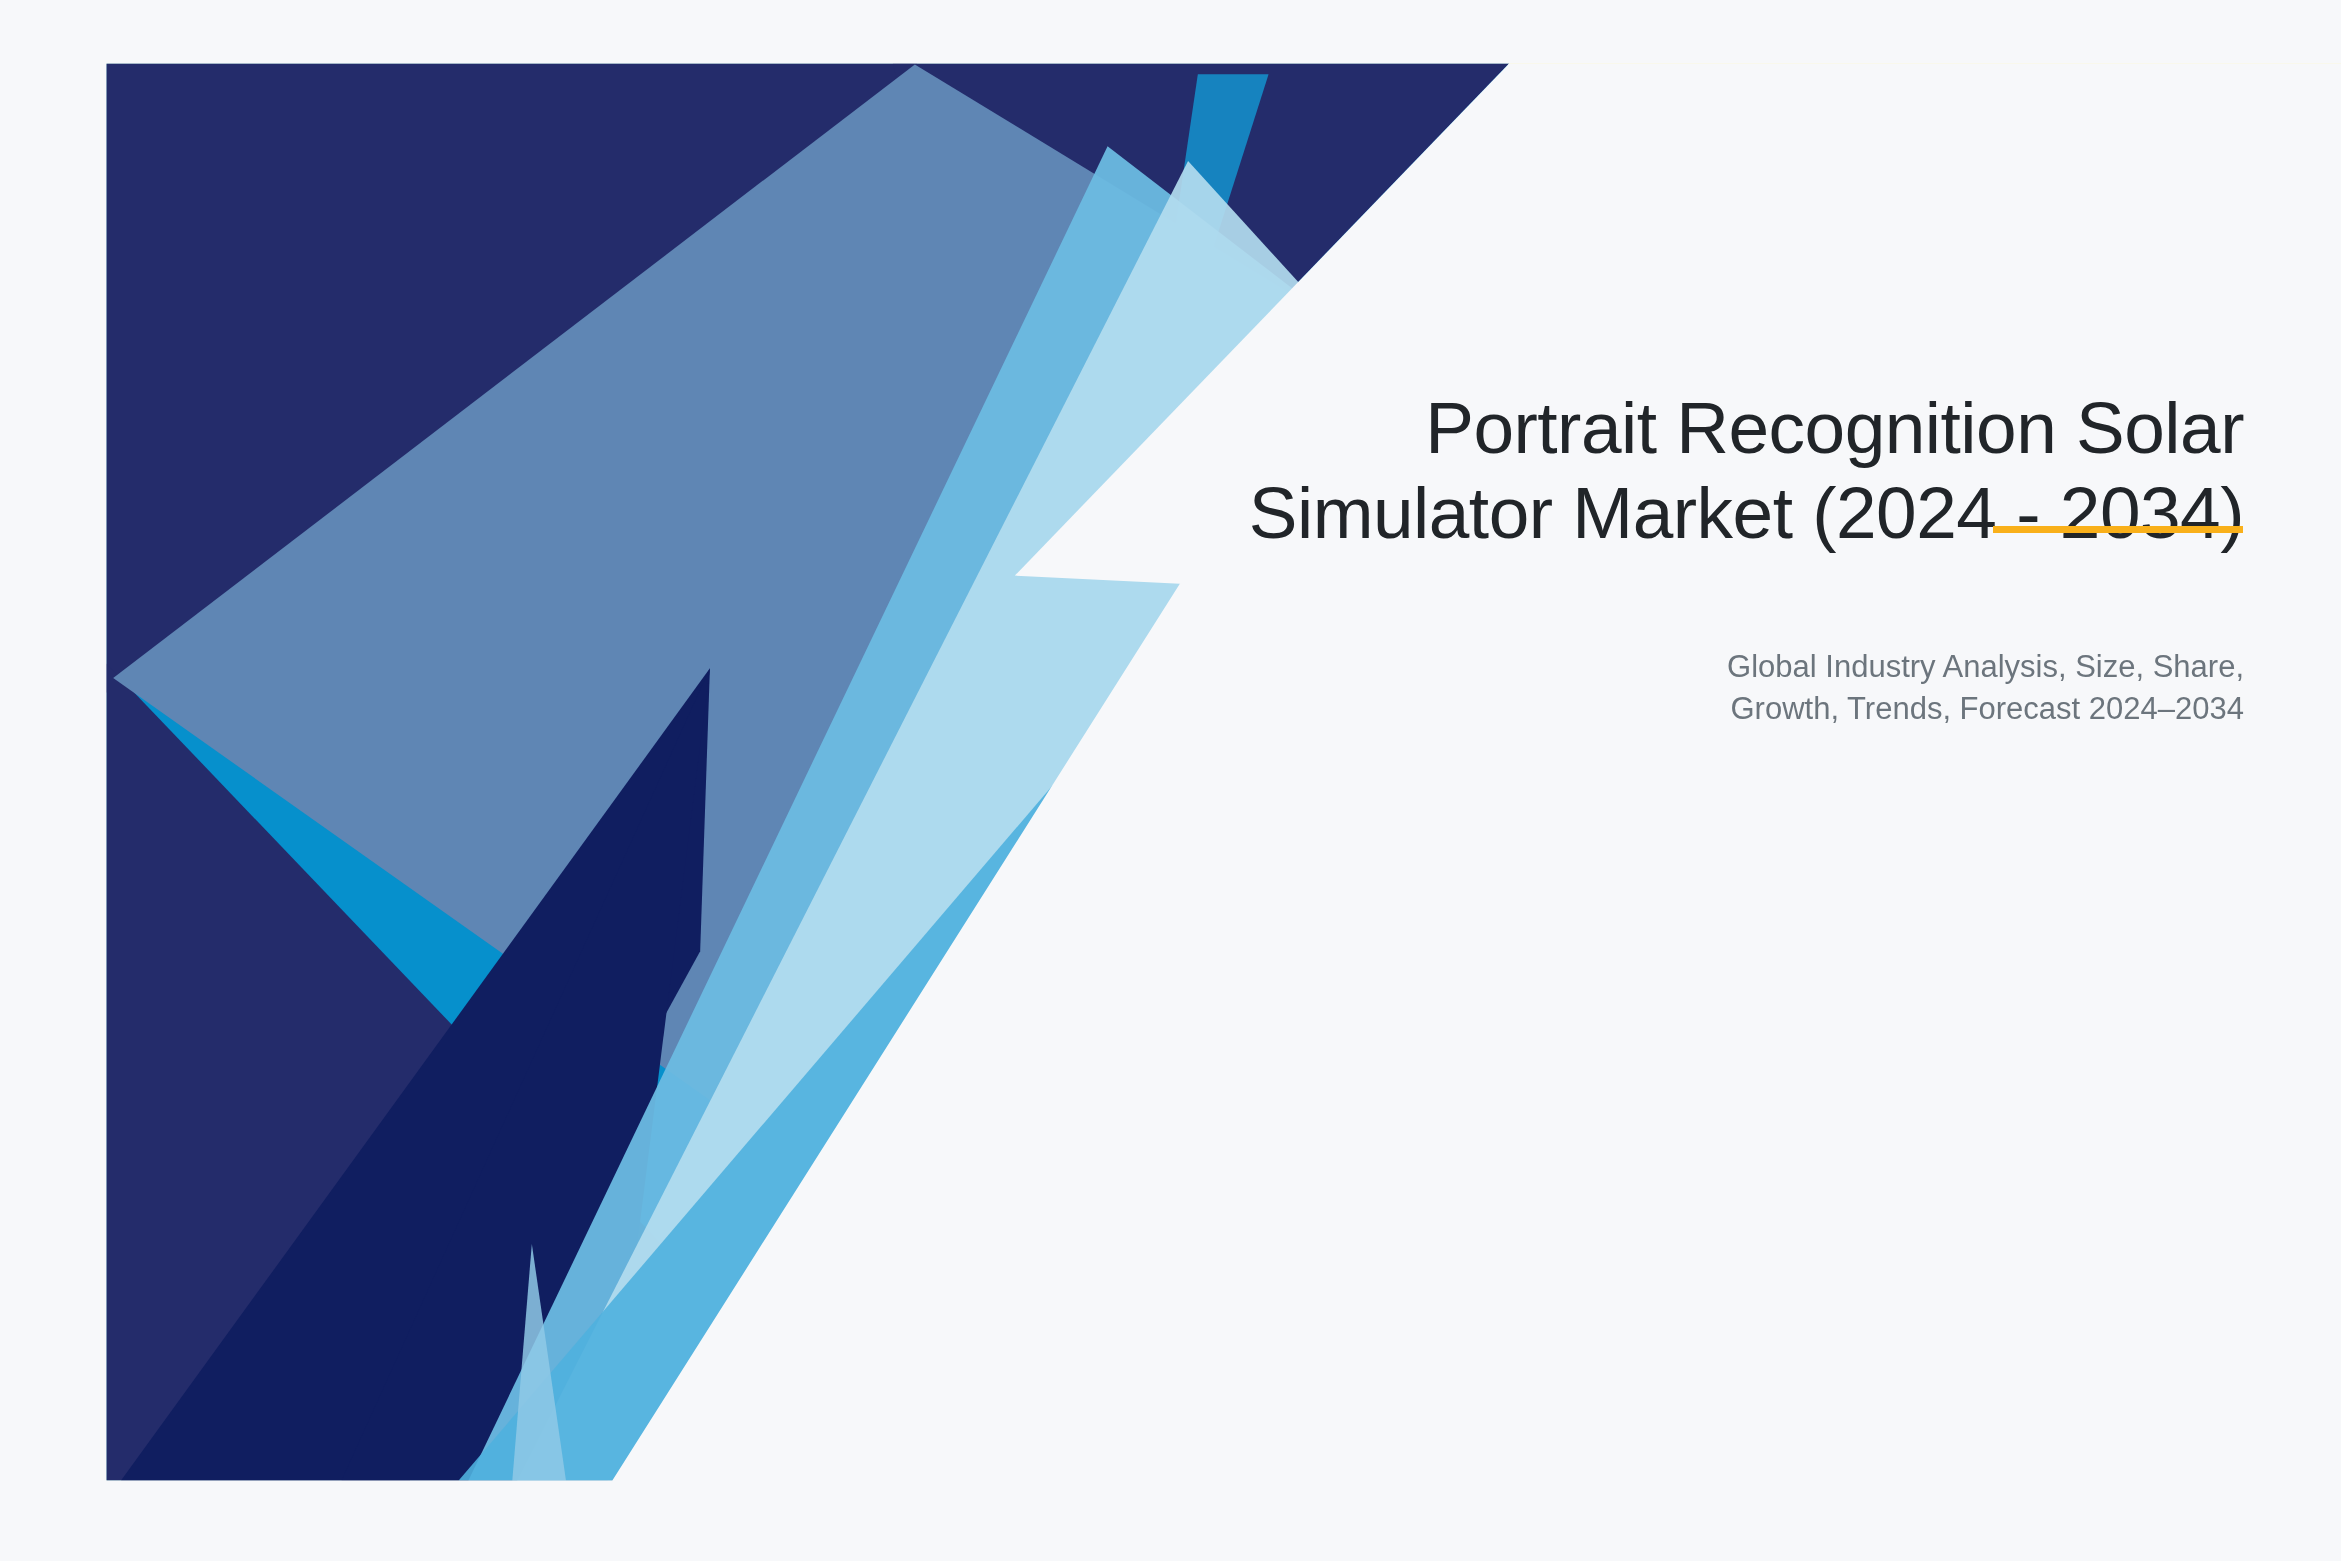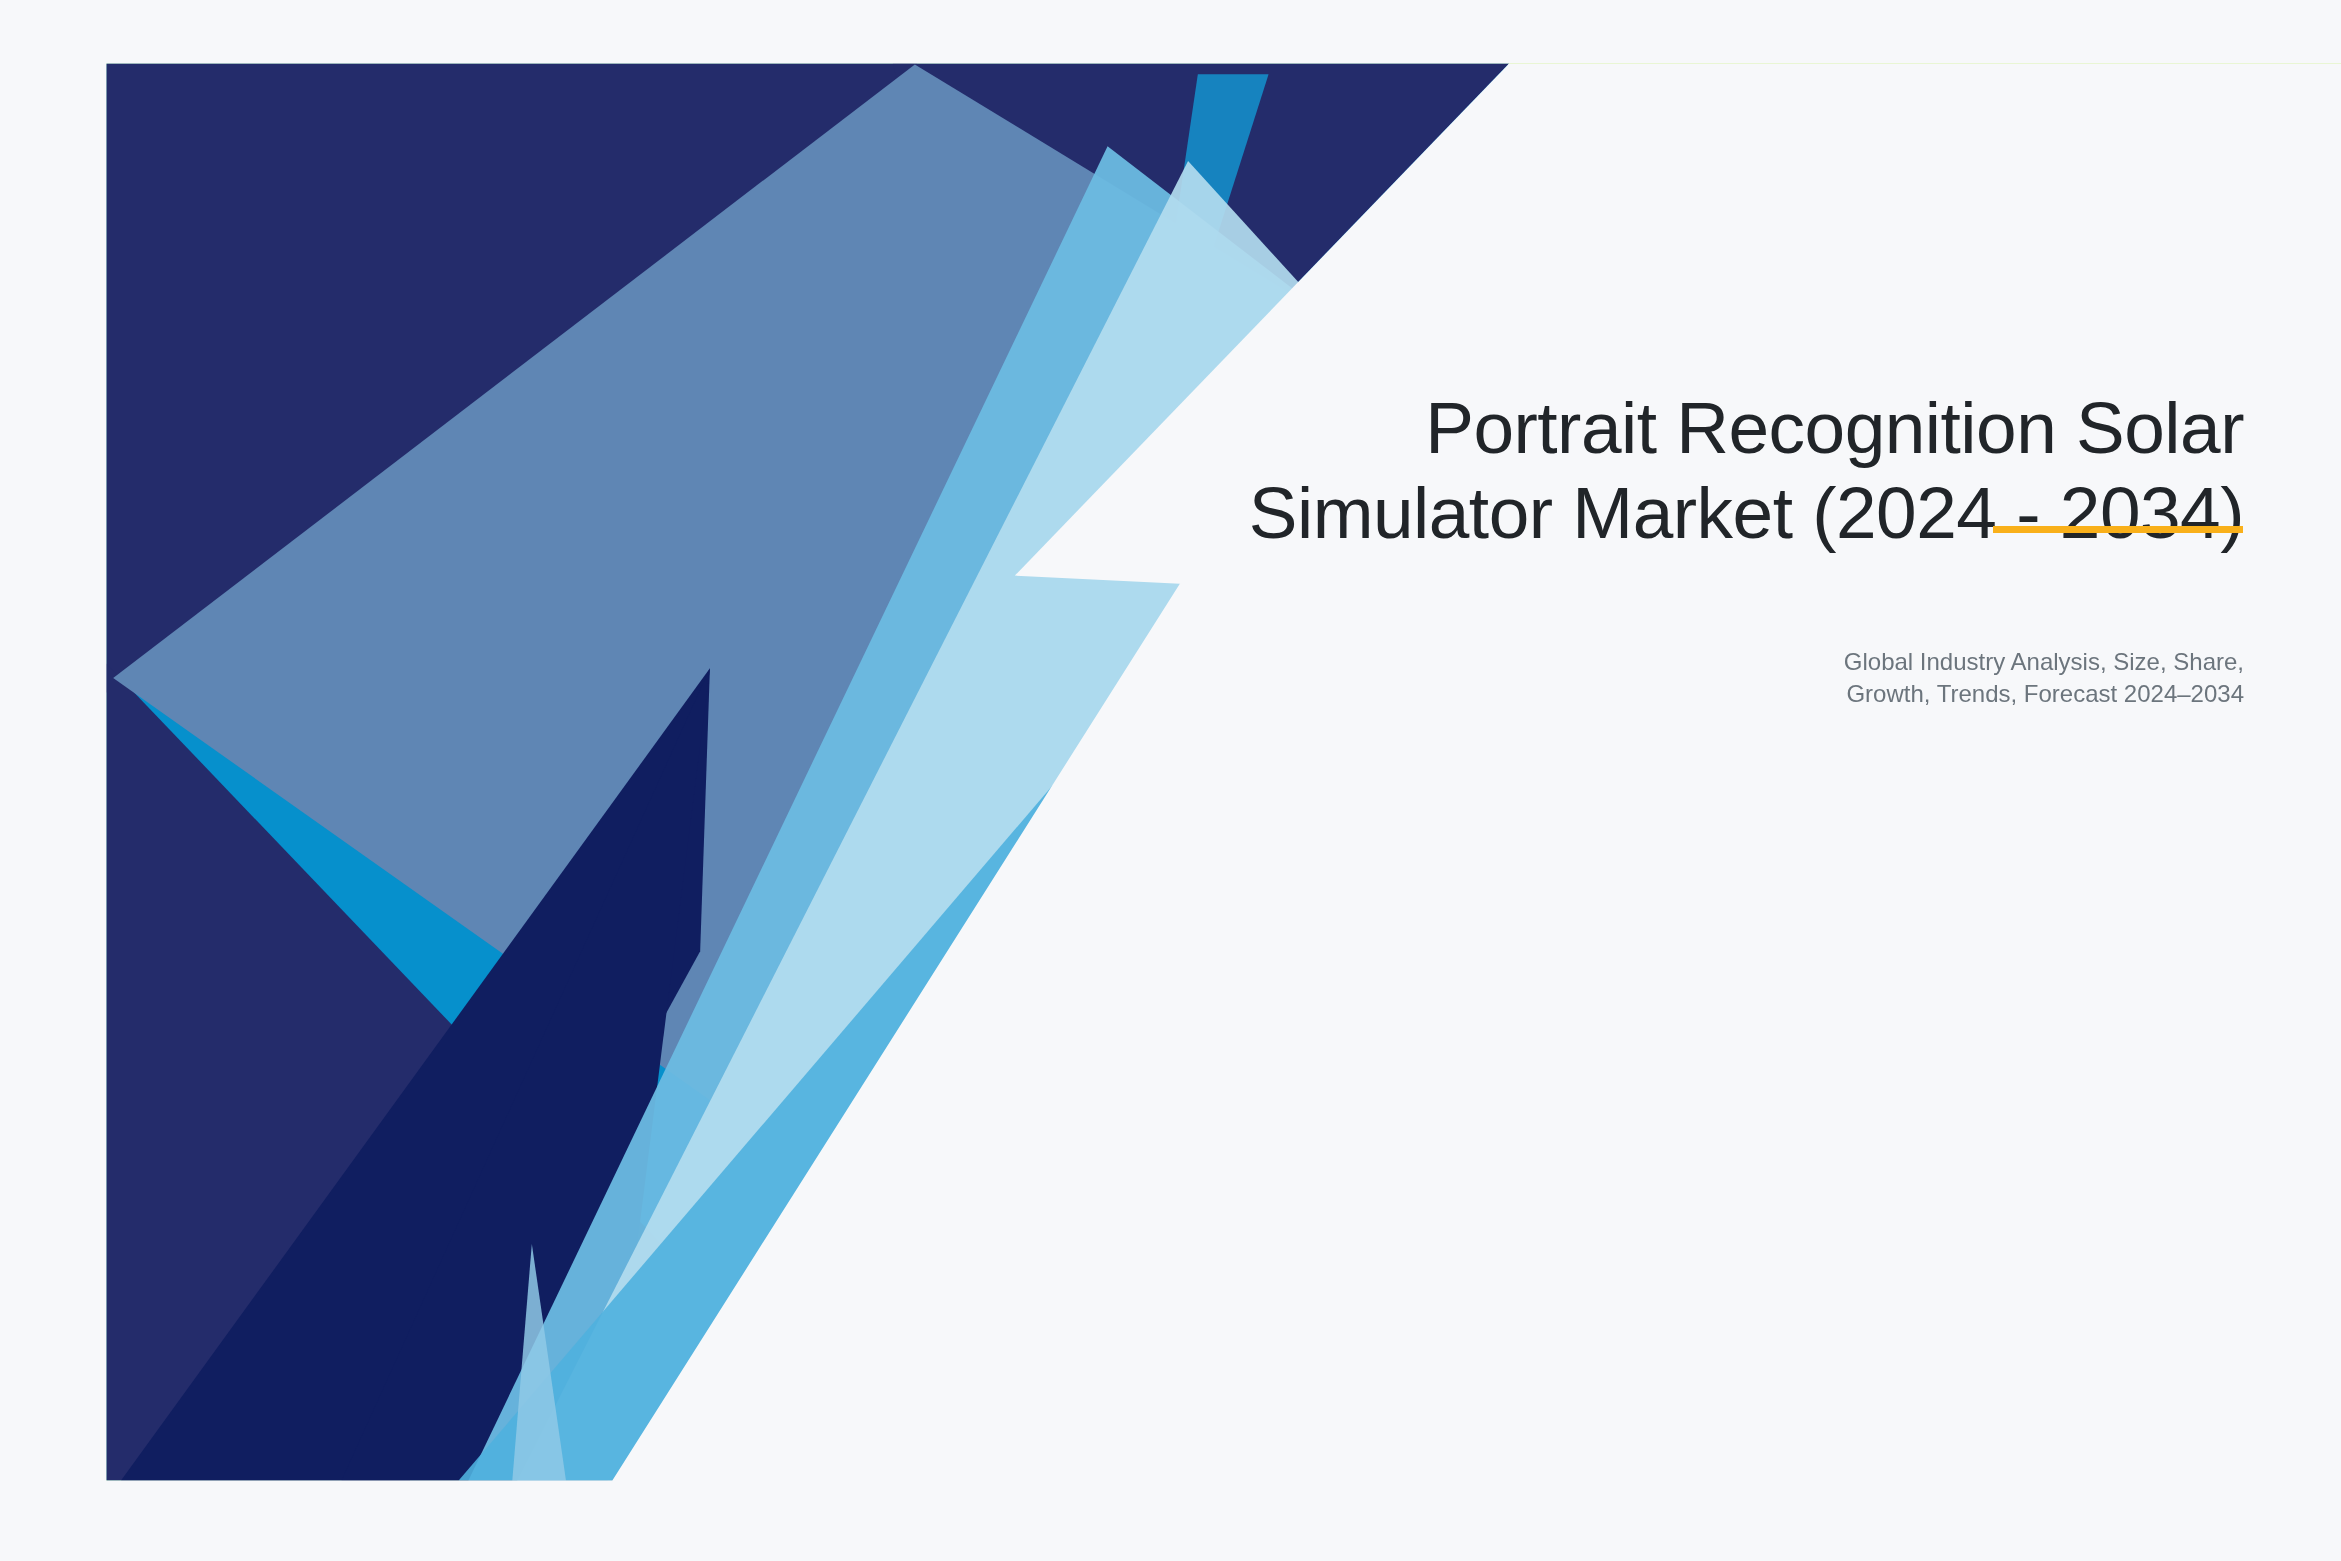--- a/index.html
+++ b/index.html
@@ -7,21 +7,21 @@
     padding: 0;
     background: #f7f8fa;
   }
   body {
     font-family: "Liberation Sans", "DejaVu Sans", sans-serif;
   }
   #slide {
     position: relative;
     width: 2342px;
     height: 1561px;
-    background: #bef264;
+    background: #fef9c3;
     overflow: hidden;
   }
 
   
   #artwork {
     position: absolute;
     left: 0;
     top: 0;
     width: 2342px;
     height: 1561px;
@@ -55,21 +55,21 @@
   }
   #subtitle-block {
     position: absolute;
     right: 98px;
     top: 646px;
     width: 732px;
     text-align: right;
   }
   #subtitle {
     margin: 0;
-    font-size: 24px;
+    font-size: 31px;
     line-height: 1.35;
     font-weight: 400;
     color: #6c757d;
     white-space: pre-line;
   }
 </style>
 </head>
 <body>
 
 <div id="slide">

